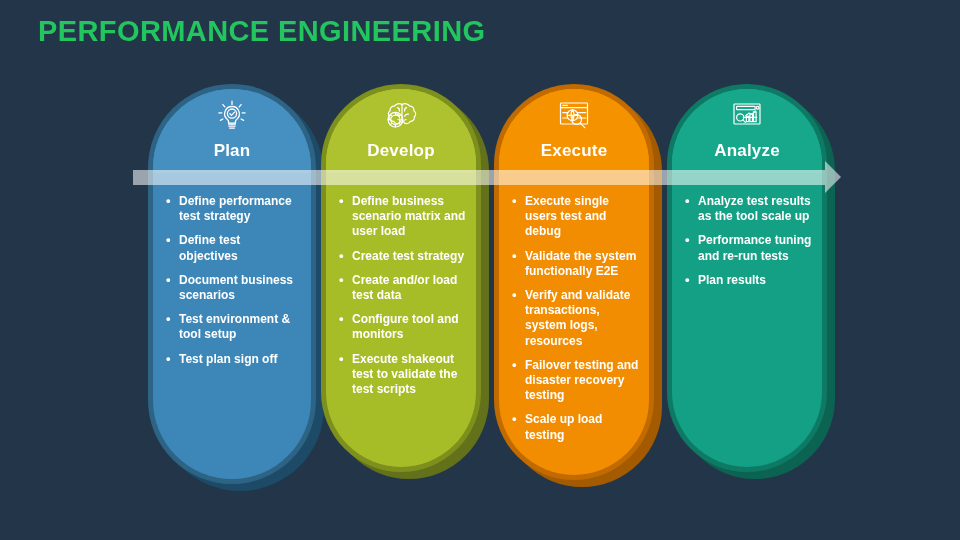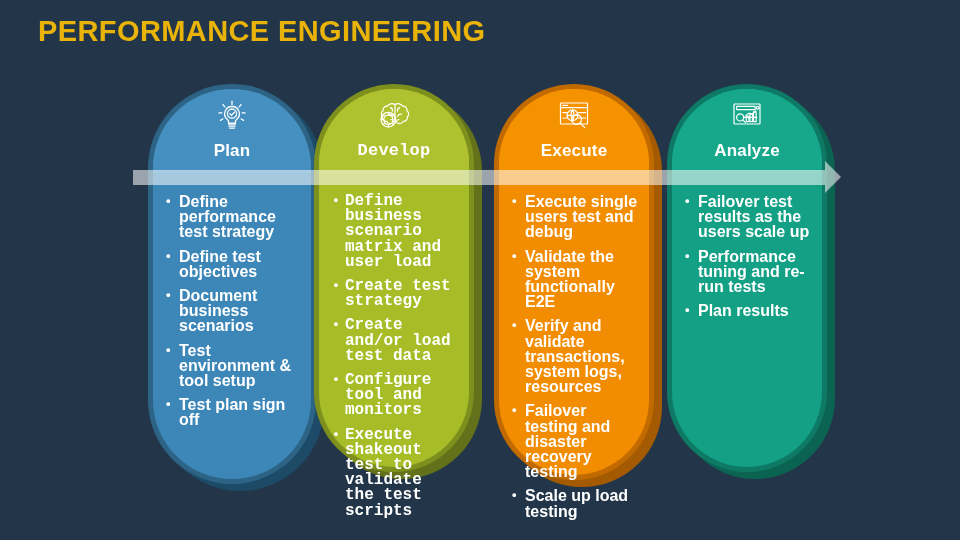--- a/index.html
+++ b/index.html
@@ -1,39 +1,39 @@
 <!DOCTYPE html>
 <html><head>
 <meta charset="utf-8">
 <style>
   html,body{margin:0;padding:0;}
   body{width:960px;height:540px;overflow:hidden;background:#233649;
        font-family:"Liberation Sans",sans-serif;-webkit-font-smoothing:antialiased;}
   #stage{position:relative;width:960px;height:540px;background:#233649;}
 
   #title{position:absolute;left:38px;top:17px;font-size:29px;font-weight:bold;
-         color:#eab308;letter-spacing:0.4px;line-height:1;white-space:nowrap;}
+         color:#22c55e;letter-spacing:0.4px;line-height:1;white-space:nowrap;}
 
   .col{position:absolute;top:84px;}
   .pill-shadow{position:absolute;left:8px;top:7px;width:100%;height:100%;
         border-radius:999px;}
   .pill{position:absolute;left:0;top:0;width:100%;height:100%;border-radius:999px;}
   .pill-inner{position:absolute;left:5px;top:5px;right:5px;bottom:5px;
         border-radius:999px;}
   .headcap{position:absolute;left:5px;top:5px;right:5px;height:84px;
         border-radius:999px 999px 0 0;}
 
   .icon{position:absolute;left:0;right:0;top:8px;height:48px;
         display:flex;align-items:center;justify-content:center;}
   .icon svg{display:block;}
   .coltitle{position:absolute;left:0;right:0;top:57px;text-align:center;
         color:#ffffff;font-size:17px;font-weight:bold;letter-spacing:0.2px;}
 
   .bullets{position:absolute;left:18px;right:14px;top:110px;}
-  .bullet{position:relative;padding-left:13px;color:#ffffff;font-size:16px;
+  .bullet{position:relative;padding-left:13px;color:#ffffff;font-size:12px;
         line-height:15.2px;margin-bottom:9px;font-weight:600;}
   .bullet:before{content:"\2022";position:absolute;left:0;top:-1px;font-size:13px;}
 
   #band{position:absolute;left:133px;top:170px;height:15px;
         background:rgba(255,255,255,0.55);}
   #bandhead{position:absolute;top:161px;width:0;height:0;
         border-top:16px solid transparent;border-bottom:16px solid transparent;
         border-left:16px solid rgba(255,255,255,0.55);}
 </style>
 </head>
@@ -60,21 +60,21 @@
     <div class="coltitle">Plan</div>
     <div class="bullets">
       <div class="bullet">Define performance test strategy</div>
       <div class="bullet">Define test objectives</div>
       <div class="bullet">Document business scenarios</div>
       <div class="bullet">Test environment &amp; tool setup</div>
       <div class="bullet">Test plan sign off</div>
     </div>
   </div>
 
-  <div class="col" id="col-develop" style="left:314px;width:160px;height:388px;font-family:Liberation Mono, monospace;">
+  <div class="col" id="col-develop" style="left:321px;width:160px;height:388px;">
     <div class="pill-shadow" style="background:#63711a;"></div>
     <div class="pill" style="background:#7d8f1c;"></div>
     <div class="pill-inner" style="background:#a7bd27;"></div>
     <div class="headcap" style="background:#adc22e;"></div>
     <div class="icon">
       <svg width="46" height="46" viewBox="0 0 46 46" fill="none" stroke="#ffffff" stroke-width="1.2" stroke-linecap="round">
         <path d="M24 11.6c2.6-1.7 6.3-1 7.7 1.6 2.6-.2 4.6 2 4.2 4.5 2.2 1.3 2.4 4.5.4 6.1.5 2.5-1.6 4.8-4.1 4.6-1.1 2.3-4.2 2.9-6.2 1.3"></path>
         <path d="M24 11.6c-2.6-1.7-6.3-1-7.7 1.6-2.6-.2-4.6 2-4.2 4.5-2.2 1.3-2.4 4.5-.4 6.1-.5 2.5 1.6 4.8 4.1 4.6 1.1 2.3 4.2 2.9 6.2 1.3"></path>
         <path d="M24 11.6v18.1M19.4 14.6c1.6.5 2.3 2 2 3.6M28.6 14.6c-1.6.5-2.3 2-2 3.6M17.6 21.1c1.8-.3 3.3.6 3.8 2.2M30.4 21.1c-1.8-.3-3.3.6-3.8 2.2M20 26.5c1.3.2 2.2 1 2.5 2.2M28 26.5c-1.3.2-2.2 1-2.5 2.2"></path>
         <circle cx="17.4" cy="26.7" r="4.6"></circle>
@@ -133,21 +133,21 @@
         <path d="M18.8 26.9l2.6 2.5"></path>
         <path d="M19.4 24.4h13.3"></path>
         <rect x="22.3" y="23.2" width="2.6" height="5.4"></rect>
         <rect x="25.9" y="21.1" width="2.6" height="7.5"></rect>
         <rect x="29.5" y="18.9" width="2.6" height="9.7"></rect>
         <path d="M21.8 22.5l3.2-2.4 3 1 3.6-3.1"></path>
       </svg>
     </div>
     <div class="coltitle">Analyze</div>
     <div class="bullets">
-      <div class="bullet">Failover test results as the users scale up</div>
+      <div class="bullet">Analyze test results as the tool scale up</div>
       <div class="bullet">Performance tuning and re-run tests</div>
       <div class="bullet">Plan results</div>
     </div>
   </div>
 
   <div id="band" style="width:692px;"></div>
   <div id="bandhead" style="left:825px;"></div>
 
 </div>
 

